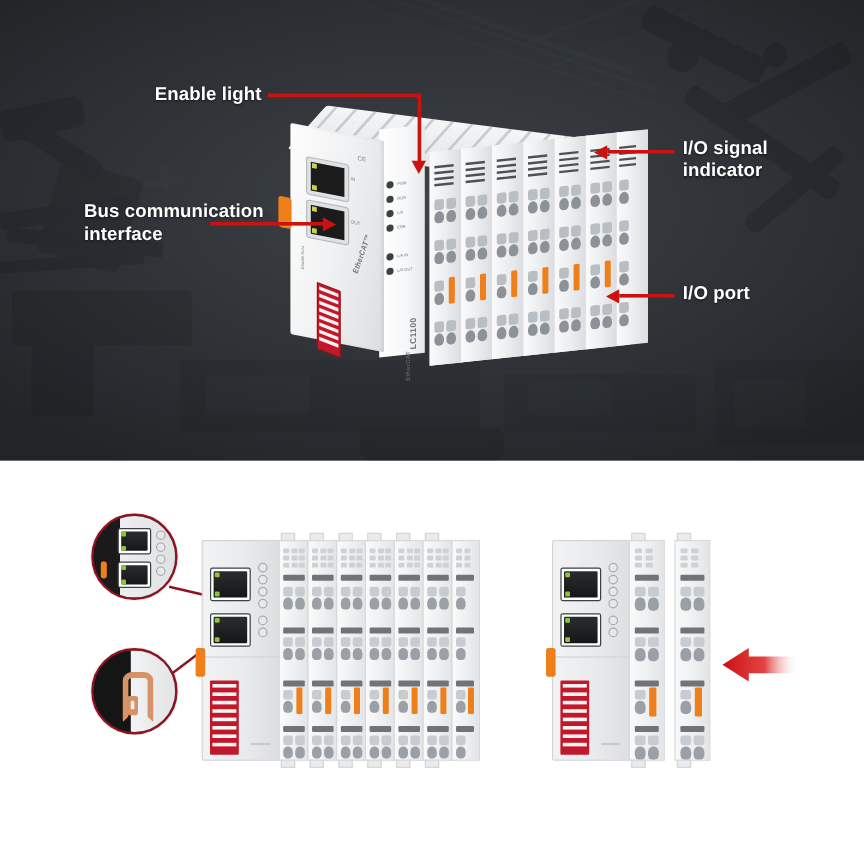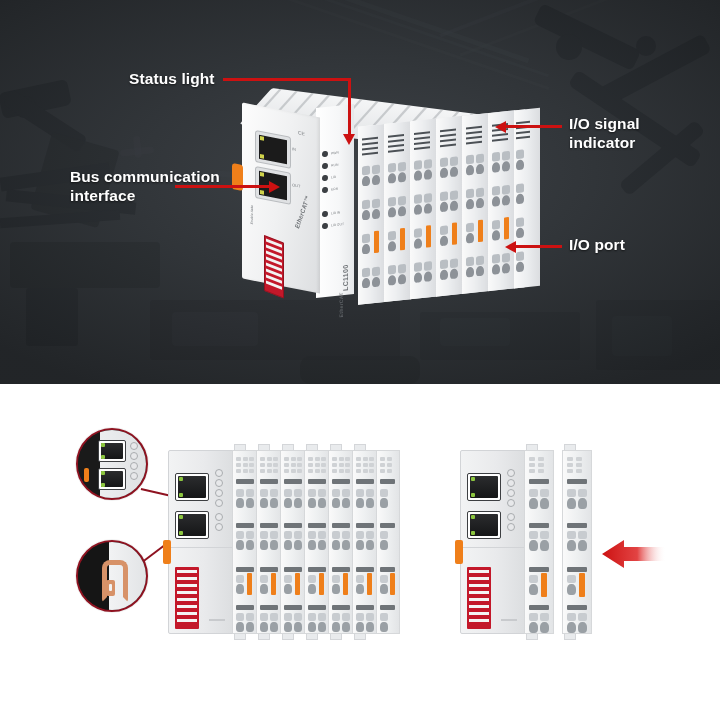--- a/index.html
+++ b/index.html
@@ -382,21 +382,21 @@
           <i style="top:33px"></i>
           <i style="top:39px"></i>
           <i style="top:45px"></i>
       </div>
       <div class="brand" style="left:52px;top:114px;font-size:6px;transform:rotate(-72deg);transform-origin:left top;">EtherCAT™</div>
     </div>
 
     <div style="position:absolute;left:-4px;top:76px;width:11px;height:26px;background:#ef7f1a;border-radius:3px;transform:skewY(11deg);"></div>
   </div>
 
-  <div class="lbl lbl-status">Status light</div>
+  <div class="lbl lbl-status">Enable light</div>
   <div class="lbl lbl-iosig">I/O signal
 indicator</div>
   <div class="lbl lbl-bus">Bus communication
 interface</div>
   <div class="lbl lbl-ioport">I/O port</div>
 
   <div>
     <div class="ar-line" style="left:223px;top:78px;width:128px;height:3px;"></div>
     <div class="ar-line" style="left:348px;top:78px;width:3px;height:58px;"></div>
     <div class="ar-head head-down" style="left:343px;top:134px;"></div>

